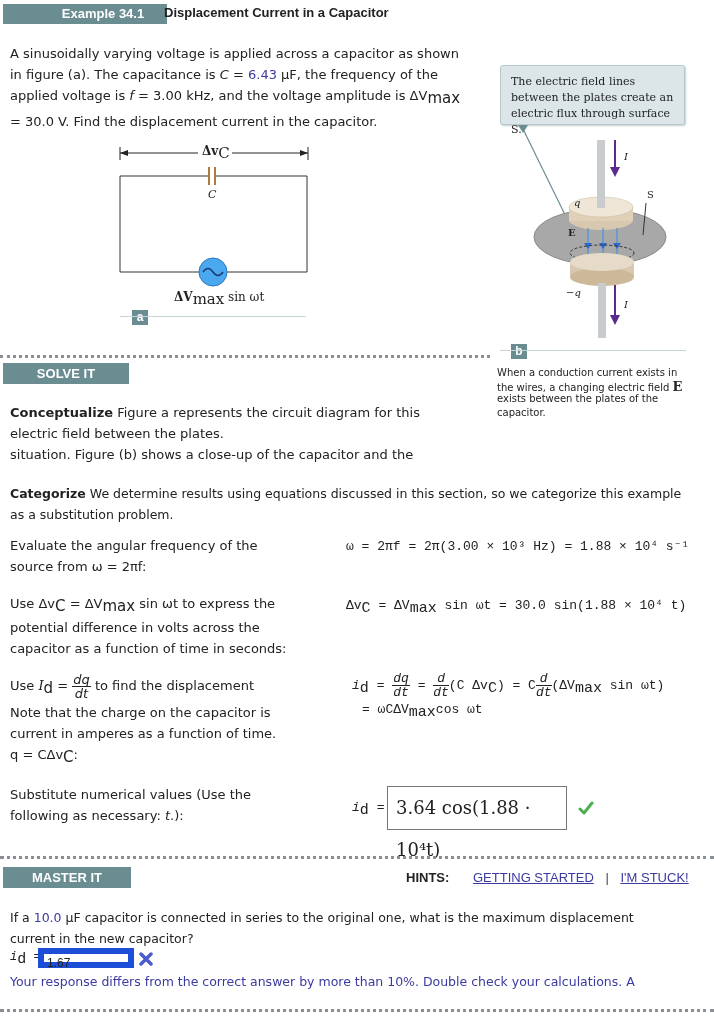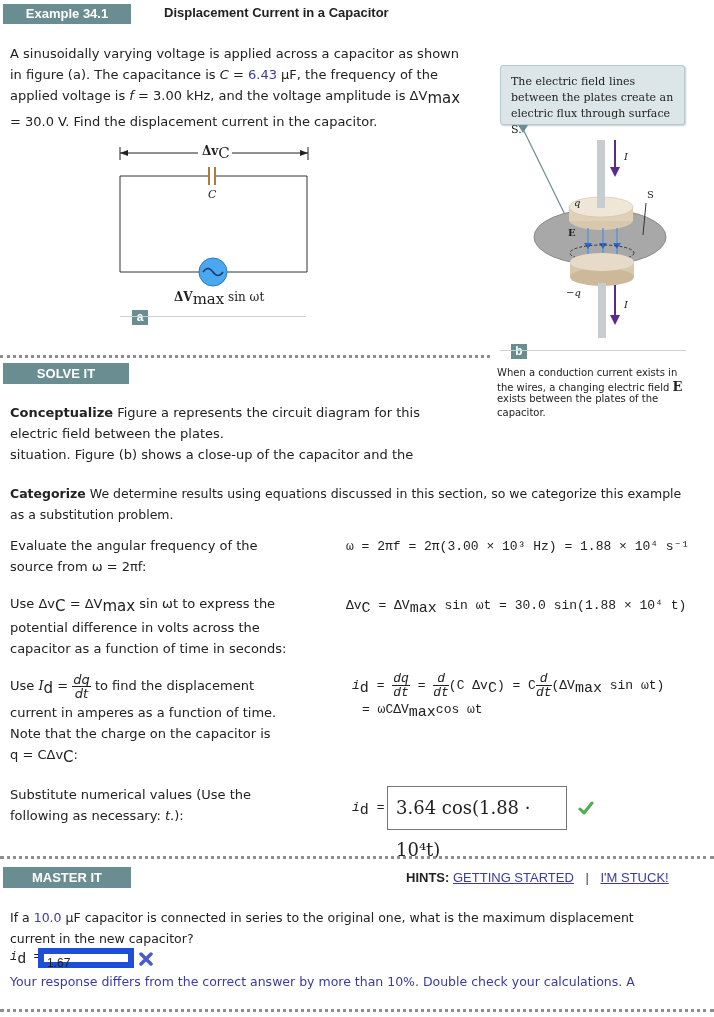--- a/index.html
+++ b/index.html
@@ -4,21 +4,21 @@
 <style>
   html, body { margin: 0; padding: 0; background: #ffffff; }
   body {
     width: 714px; height: 1017px; position: relative; overflow: hidden;
     font-family: "DejaVu Sans", sans-serif; font-size: 13px; color: #222;
   }
   .abs { position: absolute; }
   .header-badge {
     left: 3px; top: 4px; width: 128px; height: 20px; background: #6a8d92;
     color: #fff; font-family: "Liberation Sans", sans-serif; font-weight: bold;
-    font-size: 13px; line-height: 20px; text-align: center;
+    font-size: 13px; line-height: 20px; text-align: center; padding-left: 36px;
   }
   .header-title {
     left: 149px; top: 5px; font-family: "Liberation Sans", sans-serif;
     font-weight: bold; font-size: 13px; color: #222; padding-left: 15px;
   }
   .para { line-height: 21px; font-size: 13px; }
   .blue { color: #3a3aa0; }
   .i { font-style: italic; }
   sub { font-size: 15px; vertical-align: -3px; }
   .dotted {
@@ -177,22 +177,22 @@
 
 <div class="abs para" style="left:10px; top:593px; width:320px;">
   <div><span>Use  Δv</span><sub>C</sub><span> = ΔV</span><sub>max</sub><span> sin ωt  to express the</span></div>
   <div>potential difference in volts across the</div>
   <div>capacitor as a function of time in seconds:</div>
 </div>
 <div class="abs math" style="left:346px; top:598px;"><span>Δv</span><sub>C</sub><span> = ΔV</span><sub>max</sub><span> sin ωt = 30.0 sin(1.88 × 10⁴ t)</span></div>
 
 <div class="abs para" style="left:10px; top:670px; width:320px;">
   <div style="height:32px; line-height:32px;"><span>Use </span><span class="i" style="font-family:'DejaVu Serif',serif;">I</span><sub>d</sub><span> = </span><span class="frac"><span class="num">dq</span><span class="den">dt</span></span><span>  to find the displacement</span></div>
+  <div>Note that the charge on the capacitor is</div>
   <div>current in amperes as a function of time.</div>
-  <div>Note that the charge on the capacitor is</div>
   <div><span>q = CΔv</span><sub>C</sub><span>:</span></div>
 </div>
 <div class="abs math" style="left:352px; top:670px; width:320px;">
   <div style="height:32px; line-height:32px;"><span class="i">i</span><sub>d</sub><span> = </span><span class="frac"><span class="num">dq</span><span class="den">dt</span></span><span> = </span><span class="frac"><span class="num">d</span><span class="den">dt</span></span><span>(C Δv</span><sub>C</sub><span>) = C</span><span class="frac"><span class="num">d</span><span class="den">dt</span></span><span>(ΔV</span><sub>max</sub><span> sin ωt)</span></div>
   <div style="padding-left:10px;"><span>= ωCΔV</span><sub>max</sub><span>cos ωt</span></div>
 </div>
 
 <div class="abs para" style="left:10px; top:784px; width:300px;">
   <div>Substitute numerical values (Use the</div>
   <div><span>following as necessary: </span><span class="i">t</span><span>.):</span></div>
@@ -201,21 +201,21 @@
 <div class="abs answer-box">3.64 cos(1.88 · 10⁴t)</div>
 <div class="abs" style="left:578px; top:800px; width:16px; height:16px;">
   <svg width="16" height="16">
       <path d="M2,9 L6,13 L14,3" fill="none" stroke="#4caf50" stroke-width="3" stroke-linecap="round" stroke-linejoin="round"></path>
     </svg>
 </div>
 
 <div class="abs dotted" style="top:856px; width:714px;"></div>
 <div class="abs section-badge" style="top:867px; width:128px;">MASTER IT</div>
 <div class="abs" style="left:406px; top:870px; font-family:'Liberation Sans',sans-serif; font-size:13px;">
-  <b style="">HINTS:</b>
+  <b style="margin-right:20px;">HINTS:</b>
   <span class="hint-link">GETTING STARTED</span>
   <span style="margin:0 8px; color:#444;">|</span>
   <span class="hint-link">I'M STUCK!</span>
 </div>
 
 <div class="abs para" style="left:10px; top:907px; width:700px; font-size:12.5px;">
   <div><span>If a </span><span class="blue">10.0</span><span> μF capacitor is connected in series to the original one, what is the maximum displacement</span></div>
   <div>current in the new capacitor?</div>
 </div>
 <div class="abs math" style="left:10px; top:950px; font-size:12px;"><span class="i">i</span><sub>d</sub><span> = </span></div>

